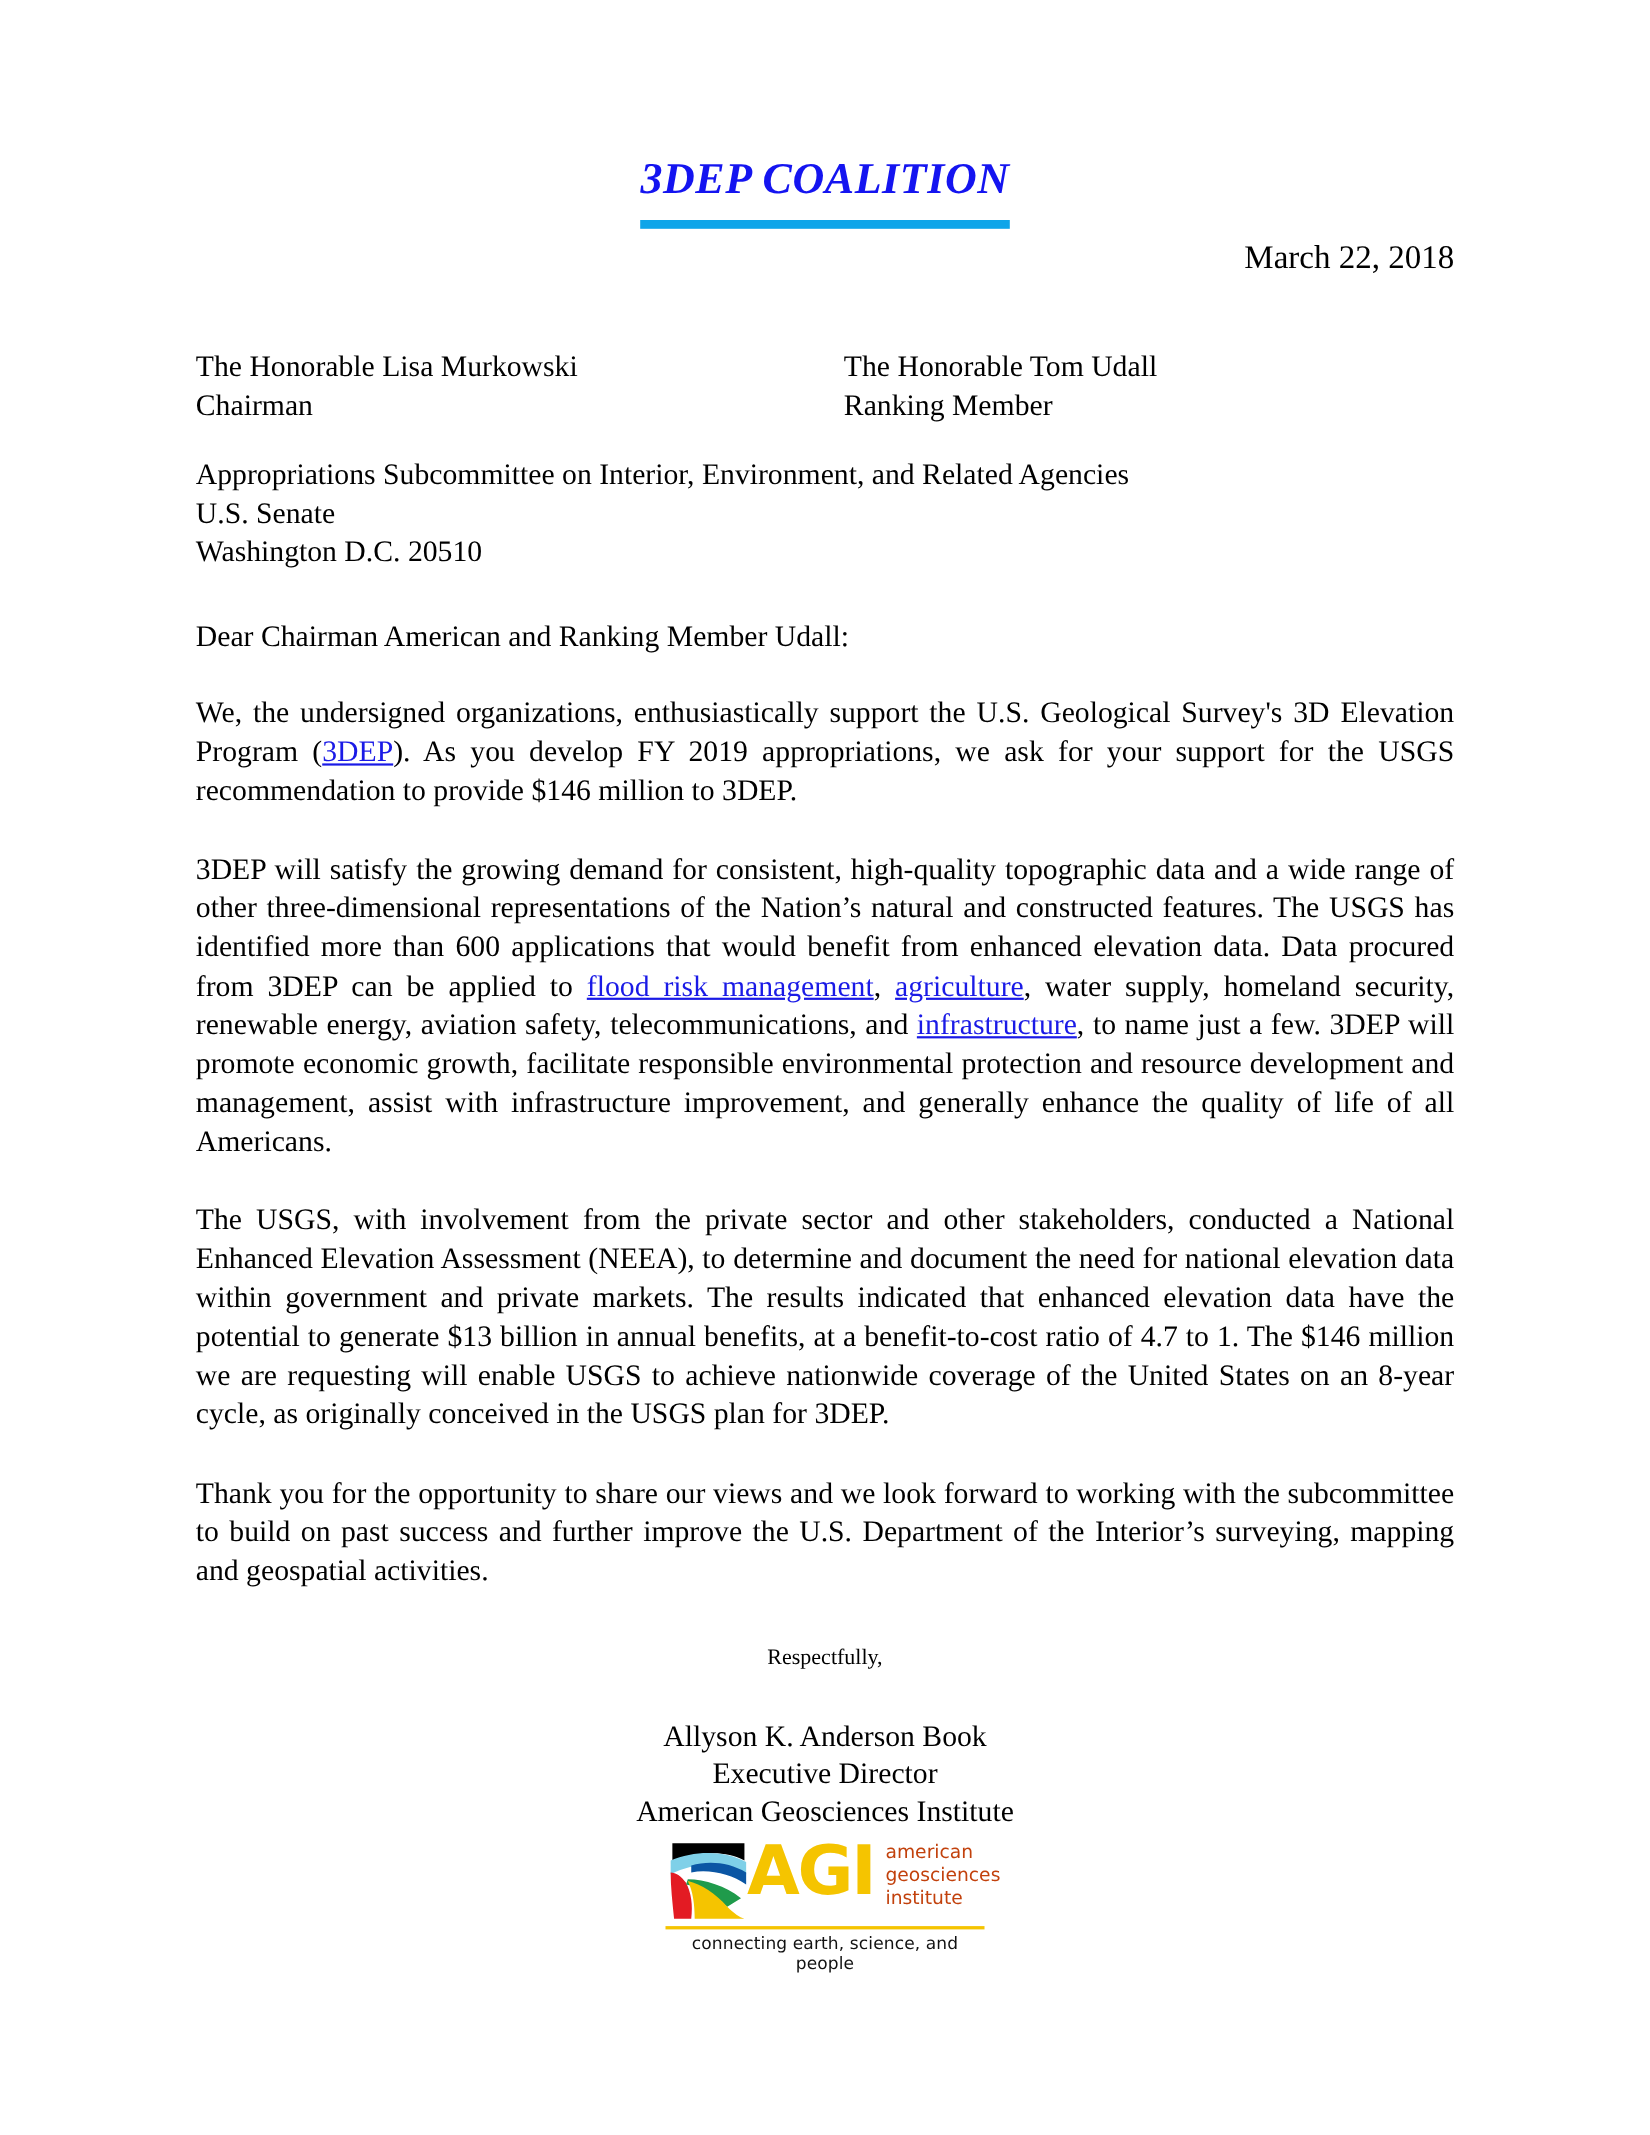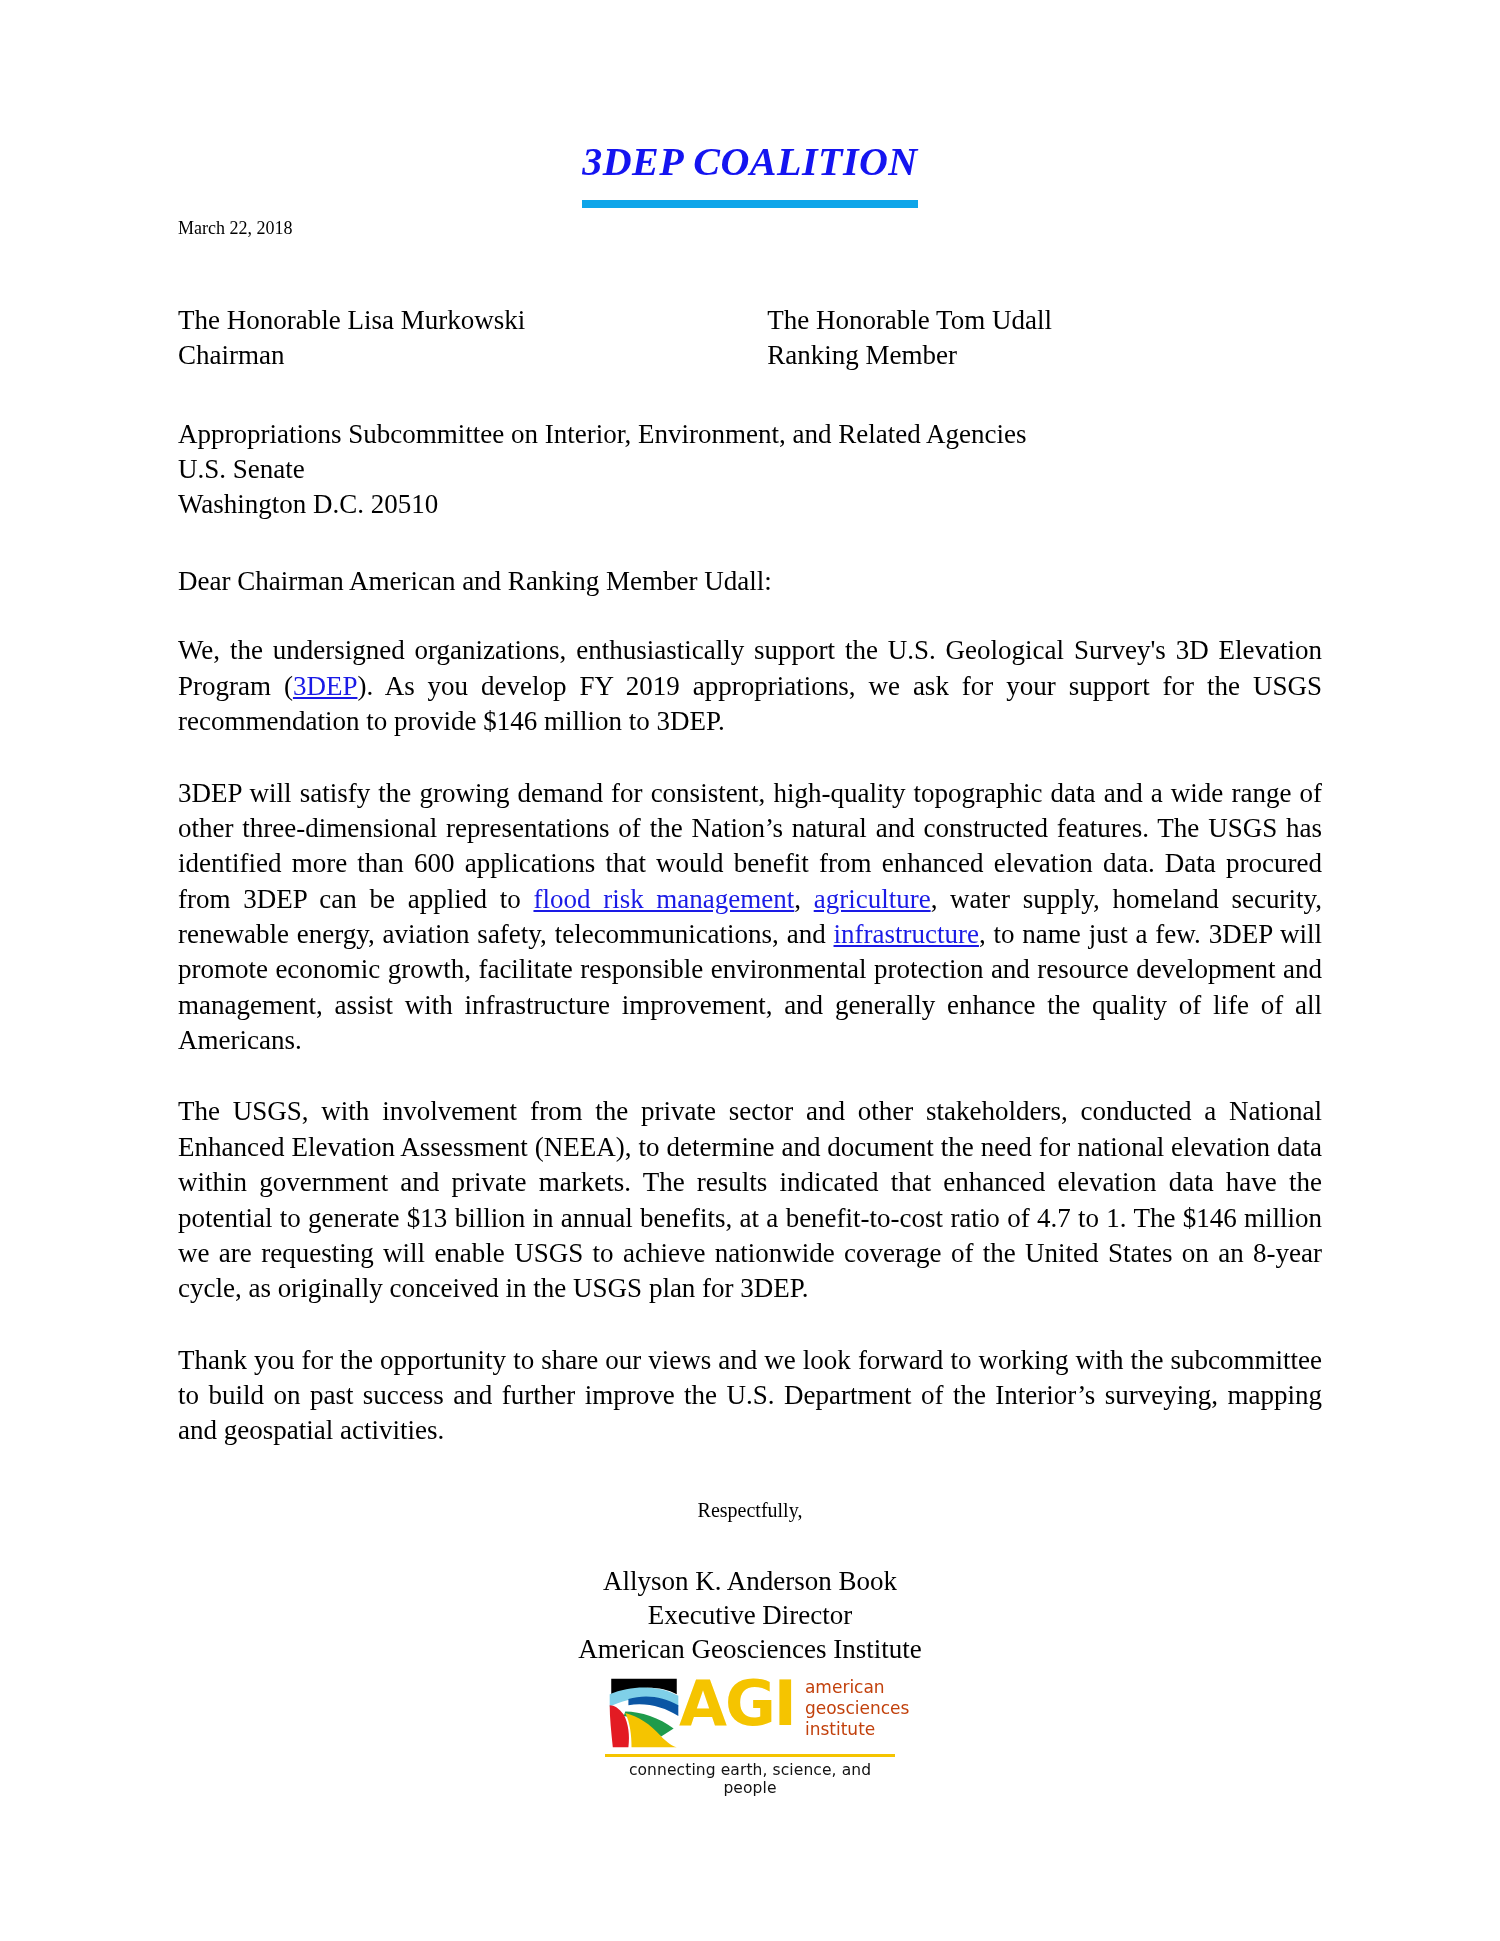--- a/index.html
+++ b/index.html
@@ -28,36 +28,36 @@
     color: #1414f0;
     letter-spacing: 0.5px;
     padding-top: 140px;
     line-height: 1.1;
   }
   .doc-title .u {
     border-bottom: 8px solid #0ea5e9;
     padding-bottom: 16px;
   }
   .date-line {
-    text-align: left;
-    font-size: 18px;
+    text-align: right;
+    font-size: 30px;
     margin-top: 34px;
   }
   .addr-row {
     display: flex;
     margin-top: 64px;
   }
   .addr-col-left { width: 51.5%; }
   .addr-col-right { width: 48.5%; }
   .addr-line {
     font-size: 27px;
     line-height: 1.30;
   }
   .addr-block {
-    margin-top: 44px;
+    margin-top: 28px;
   }
   .salutation {
     font-size: 27px;
     margin-top: 44px;
   }
   p.body-par {
     font-size: 27px;
     line-height: 1.31;
     text-align: justify;
     text-justify: inter-word;

